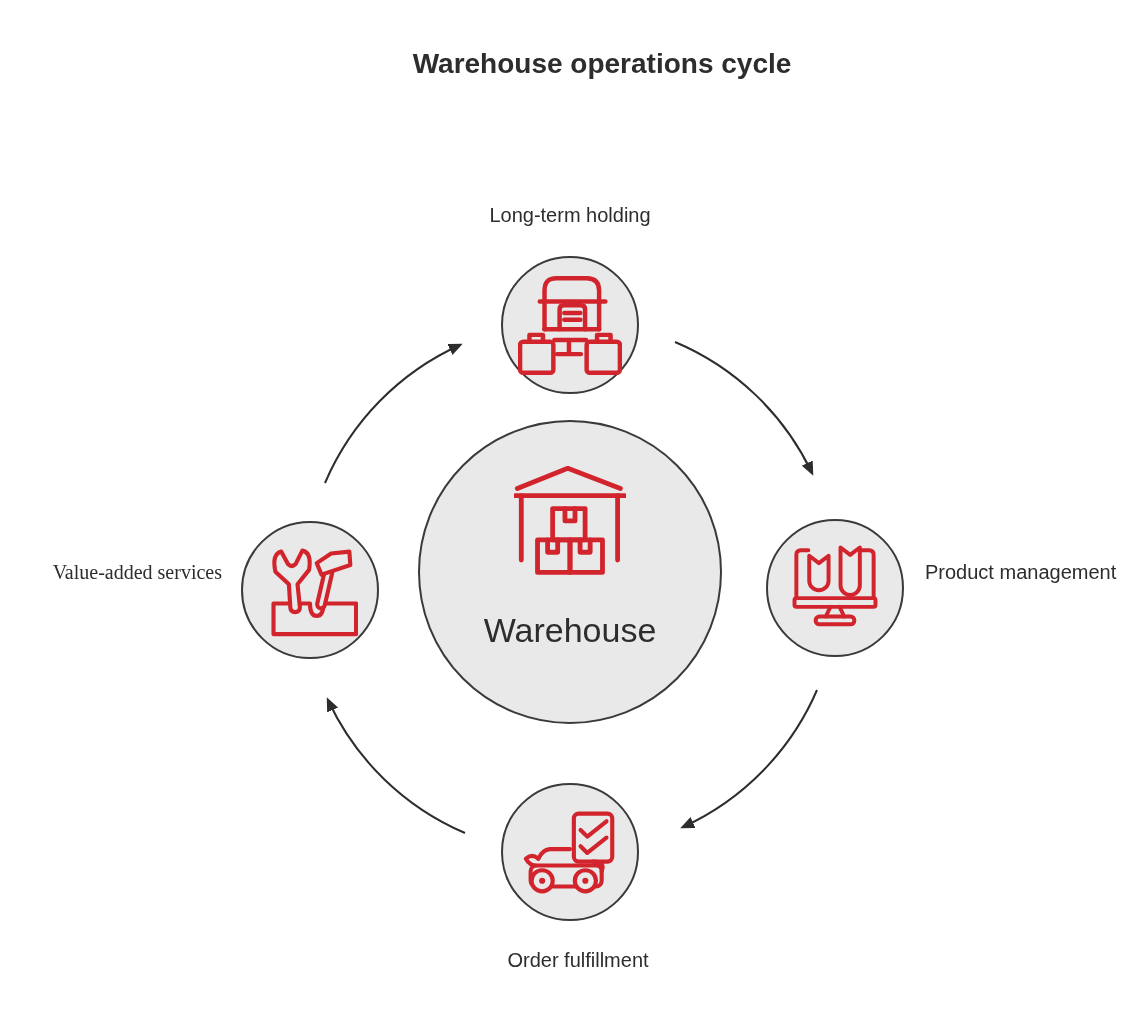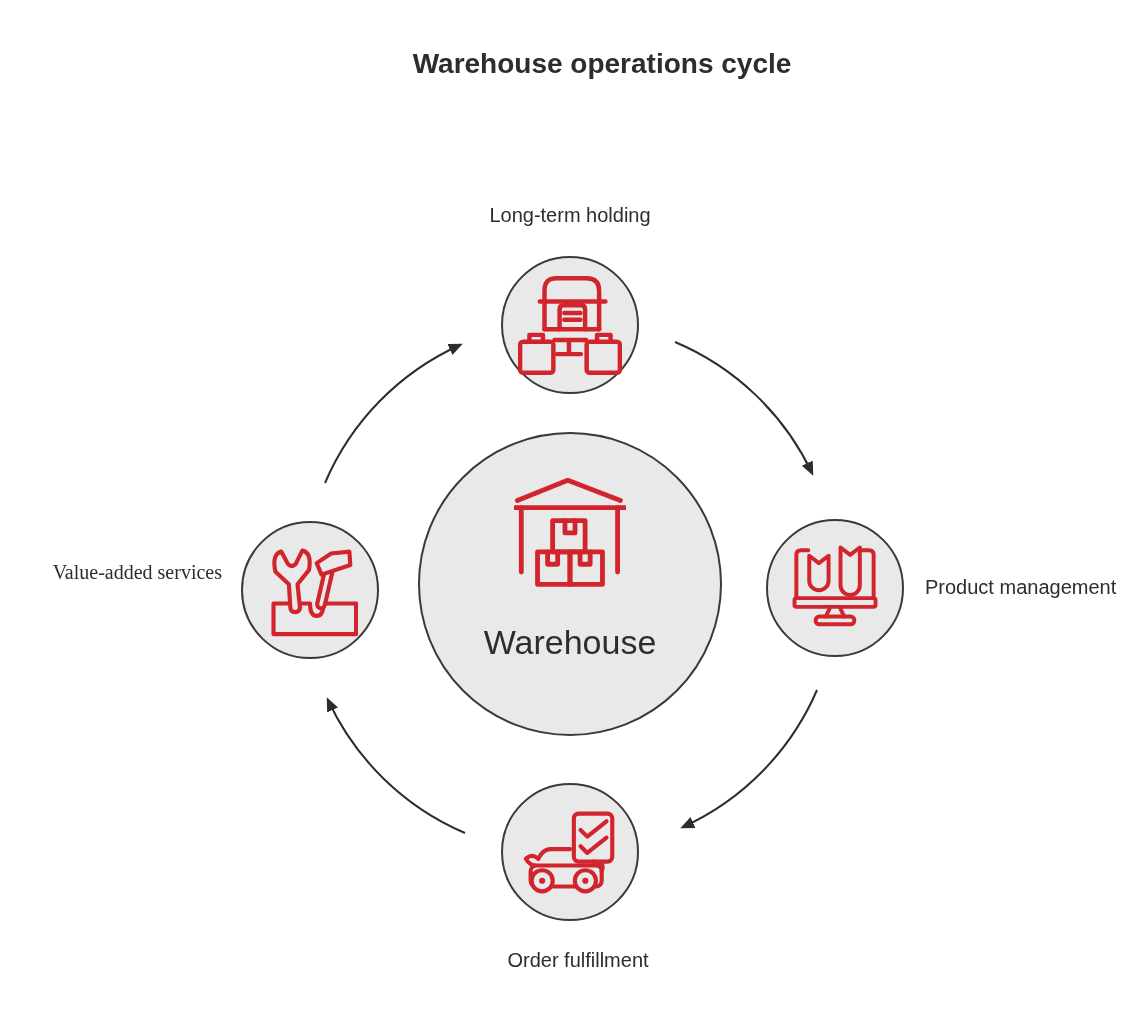--- a/index.html
+++ b/index.html
@@ -25,31 +25,31 @@
   .node{
     position:absolute;border-radius:50%;background:var(--node-fill);
     border:2px solid var(--node-border);box-sizing:border-box;
     display:flex;align-items:center;justify-content:center;
   }
   #node-top{left:501px;top:256px;width:138px;height:138px;}
   #node-right{left:766px;top:519px;width:138px;height:138px;}
   #node-bottom{left:501px;top:783px;width:138px;height:138px;}
   #node-left{left:241px;top:521px;width:138px;height:138px;}
   #node-center{
-    left:418px;top:432px;width:304px;height:304px;
+    left:418px;top:420px;width:304px;height:304px;
     flex-direction:column;padding-bottom:28px;
   }
   .center-label{
     margin-top:34px;font-size:34px;color:var(--text);line-height:1.1;
   }
   .lbl{
     position:absolute;font-size:20px;line-height:32px;color:var(--text);
   }
   #label-top{left:0;width:1140px;text-align:center;top:199px;}
-  #label-right{left:925px;top:571px;width:200px;text-align:left;}
+  #label-right{left:925px;top:556px;width:200px;text-align:left;}
   #label-bottom{left:8px;width:1140px;text-align:center;top:944px;}
   #label-left{left:22px;top:556px;width:200px;text-align:right;font-family:Liberation Serif, serif;}
   
   .ic{fill:none;stroke:var(--accent);stroke-width:4.3;stroke-linecap:round;stroke-linejoin:round;}
   .ic-mask{fill:var(--node-fill);stroke:var(--accent);stroke-width:4.3;stroke-linecap:round;stroke-linejoin:round;}
   .ic-dot{fill:var(--accent);stroke:none;}
 </style>
 </head>
 <body>
 

